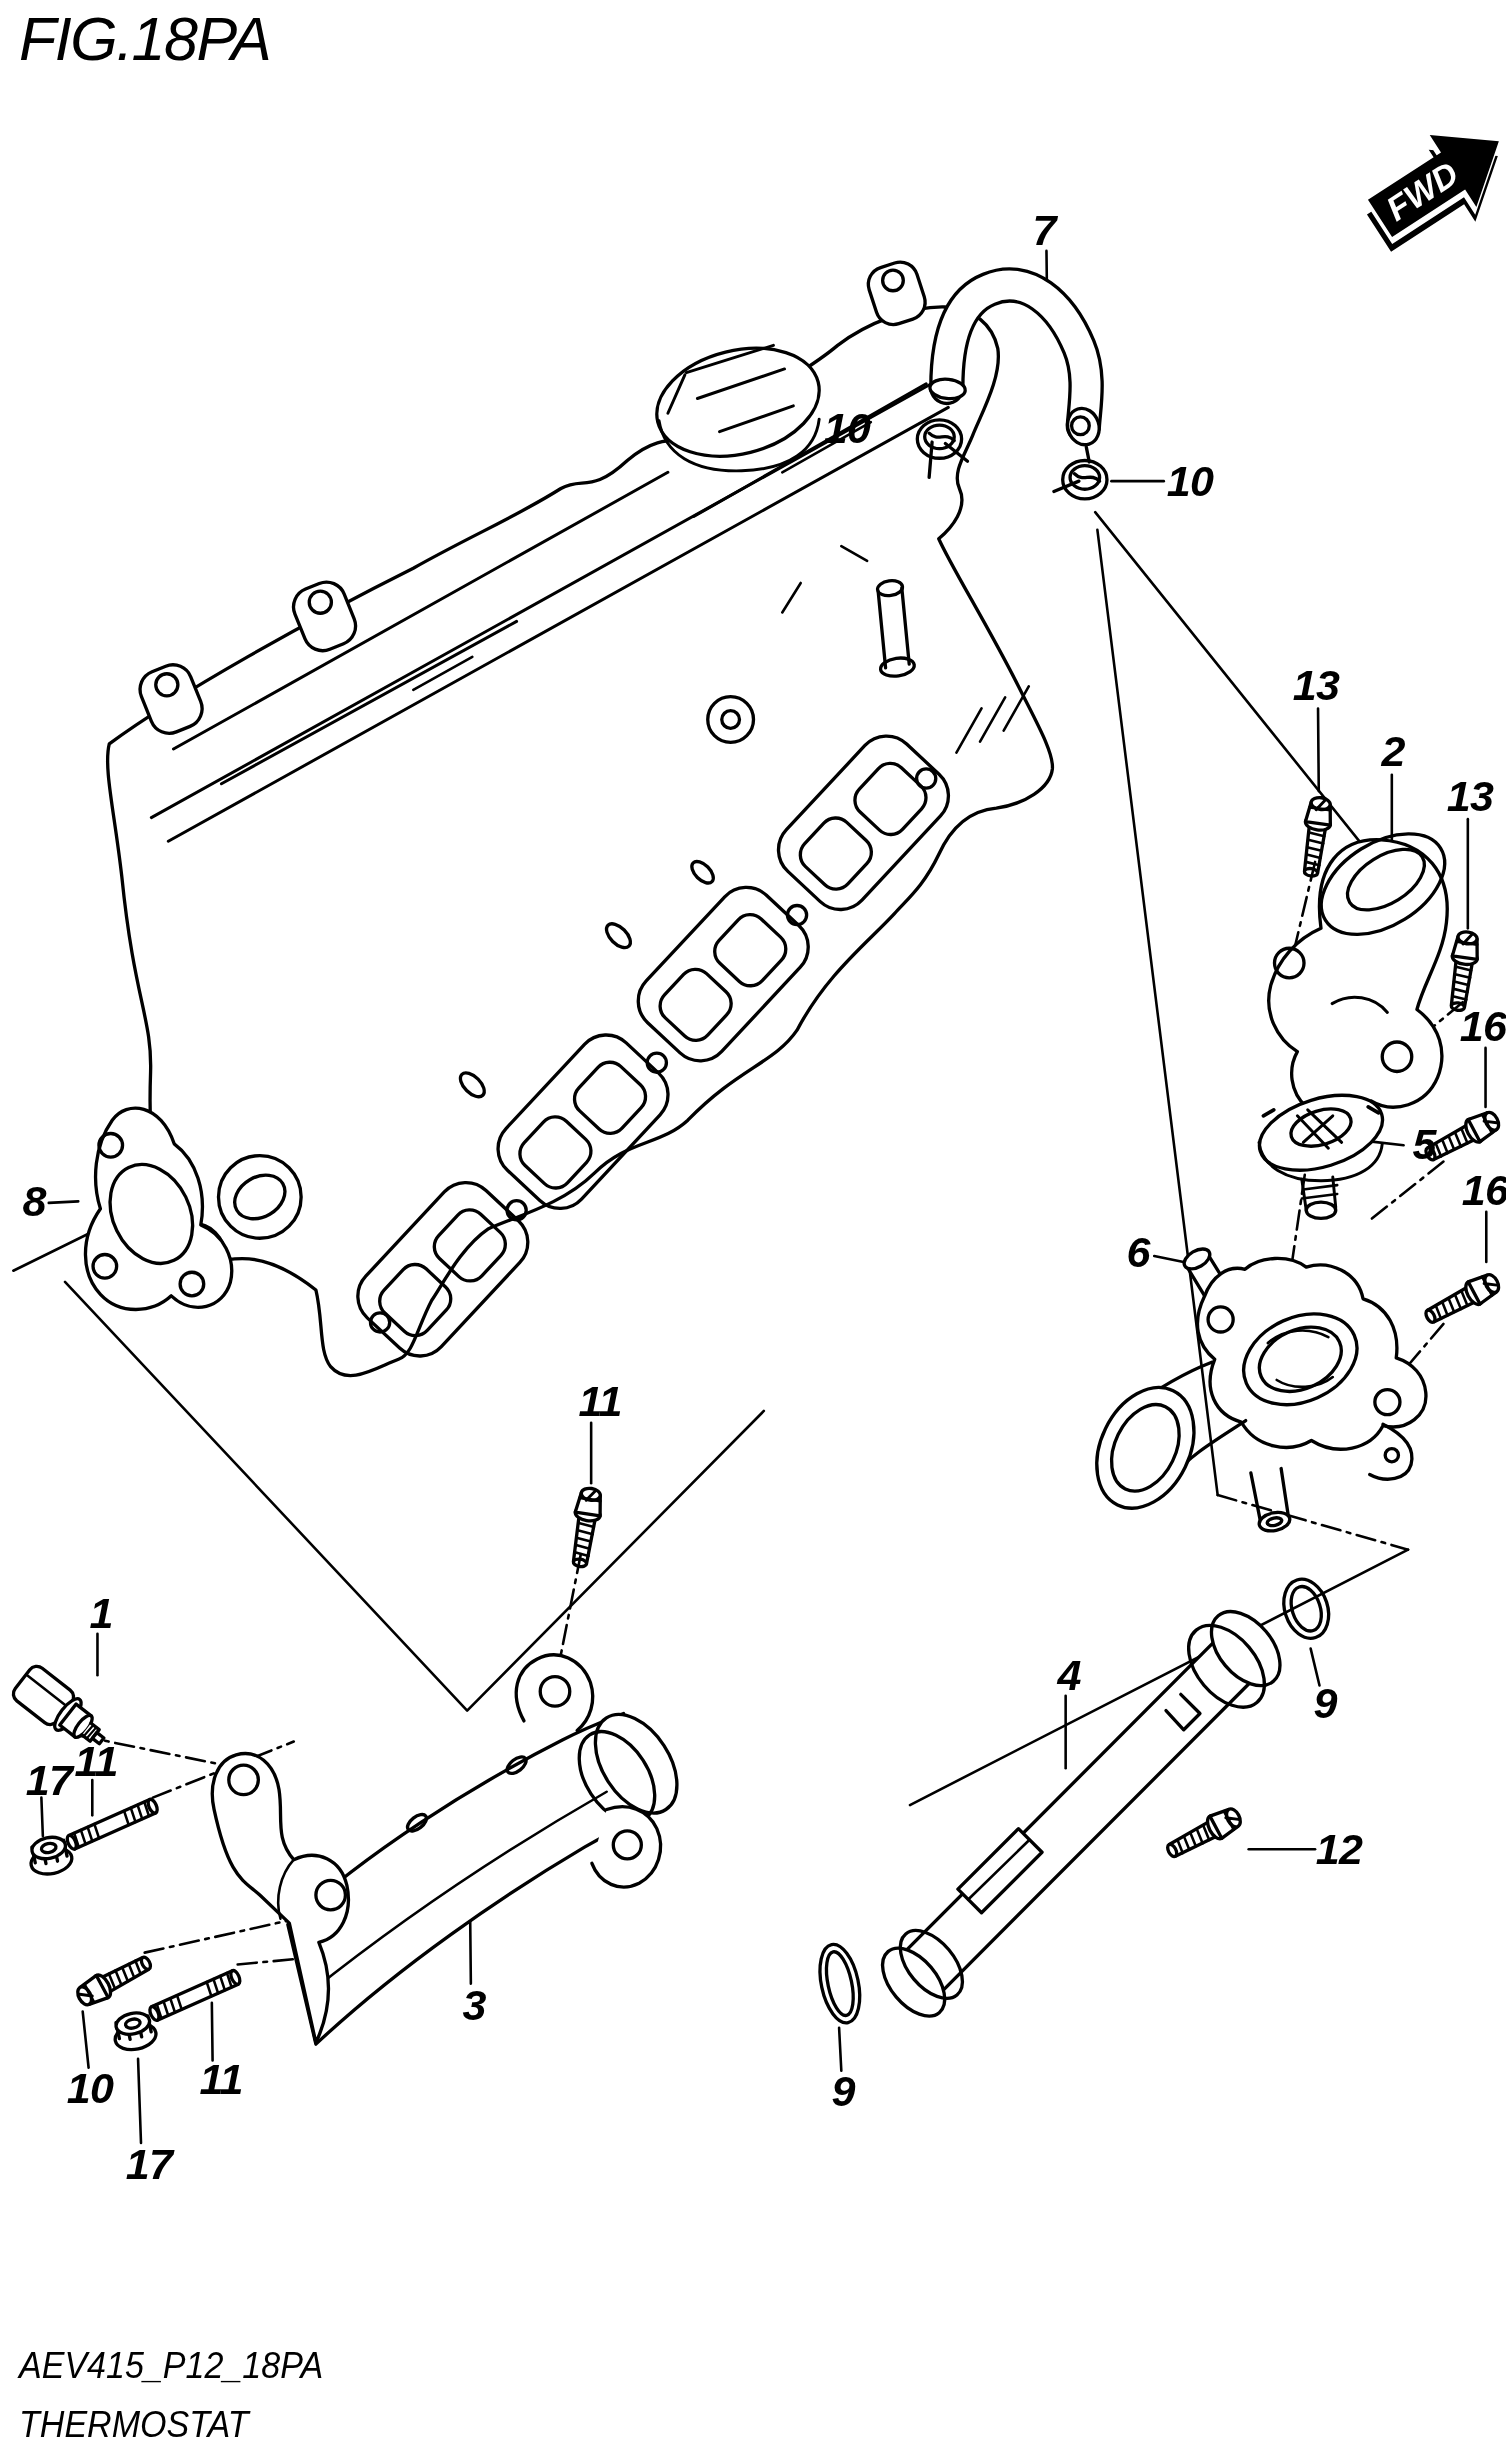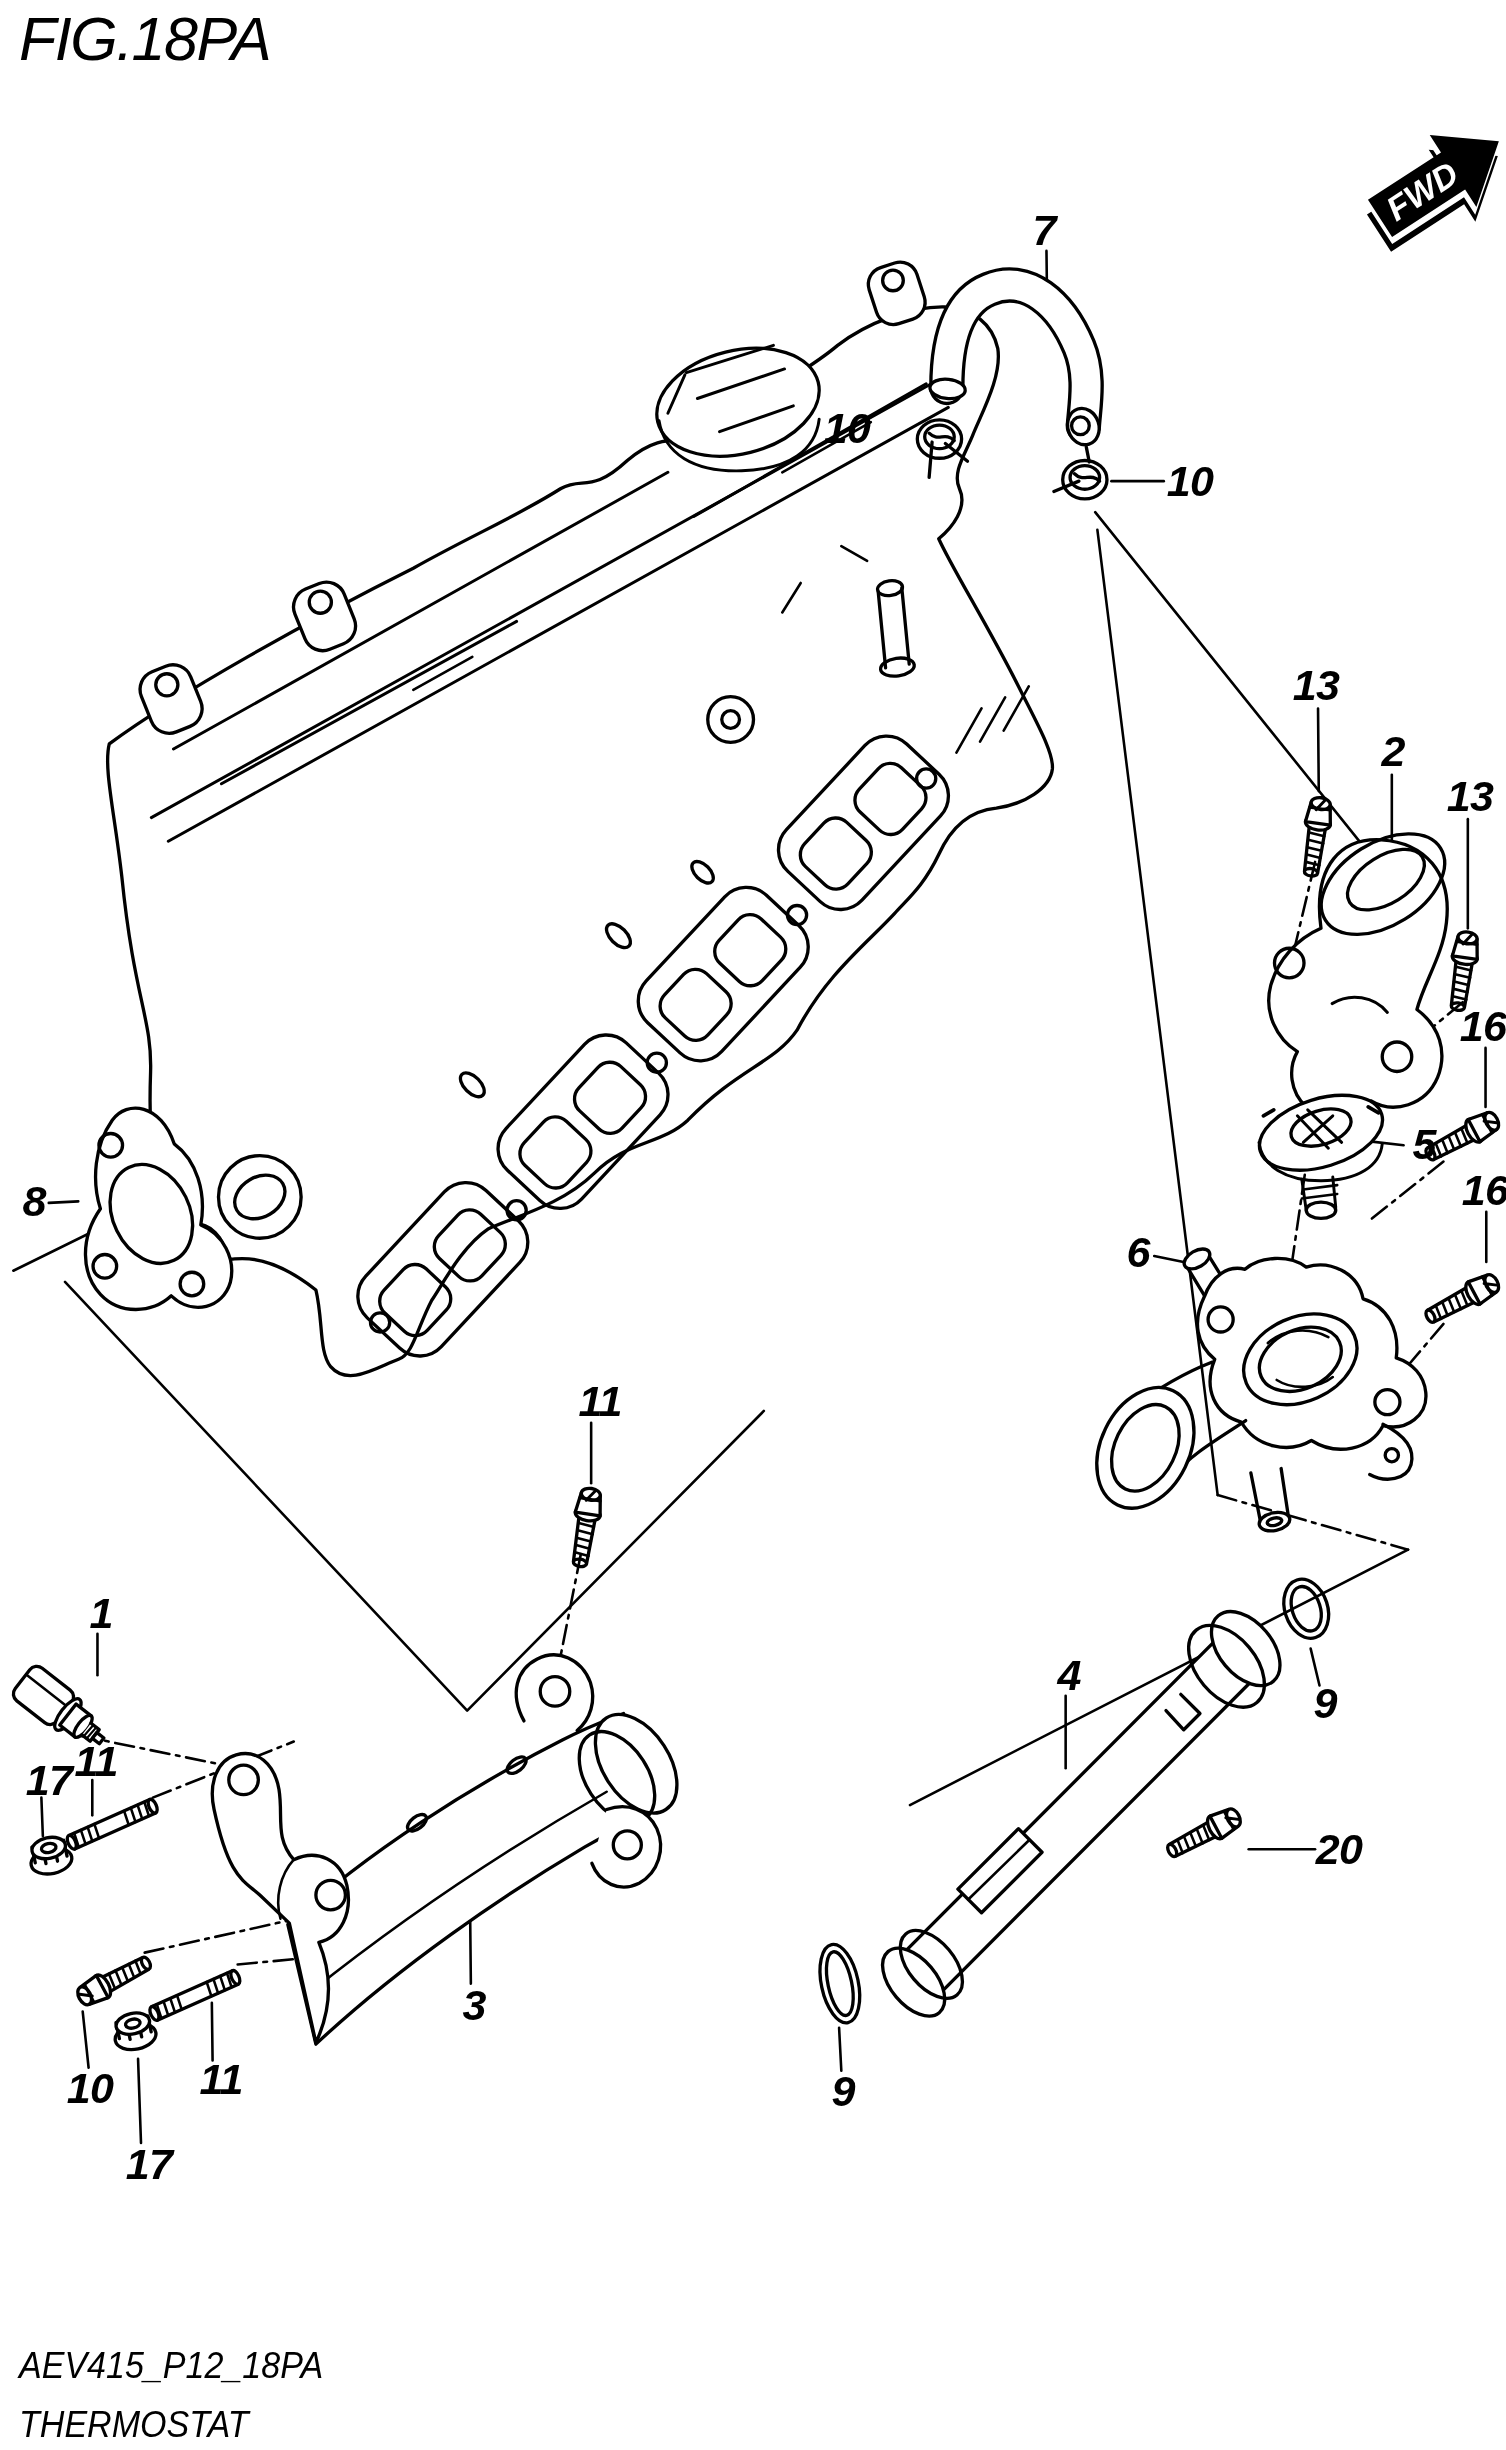--- a/index.html
+++ b/index.html
@@ -390,21 +390,21 @@
   <span class="co" style="left:1138px;top:1252px">6</span>
   <span class="co" style="left:34px;top:1201px">8</span>
   <span class="co" style="left:600px;top:1401px">11</span>
   <span class="co" style="left:101px;top:1613px">1</span>
   <span class="co" style="left:96px;top:1761px">11</span>
   <span class="co" style="left:49px;top:1780px">17</span>
   <span class="co" style="left:474px;top:2005px">3</span>
   <span class="co" style="left:843px;top:2091px">9</span>
   <span class="co" style="left:1069px;top:1675px">4</span>
   <span class="co" style="left:1325px;top:1703px">9</span>
-  <span class="co" style="left:1339px;top:1849px">20</span>
+  <span class="co" style="left:1339px;top:1849px">12</span>
   <span class="co" style="left:90px;top:2088px">10</span>
   <span class="co" style="left:149px;top:2164px">17</span>
   <span class="co" style="left:221px;top:2079px">11</span>
 
   <div class="footer-line" id="footer-code">AEV415_P12_18PA</div>
   <div class="footer-line" id="footer-name">THERMOSTAT</div>
 </div>
 
 
 </body></html>

